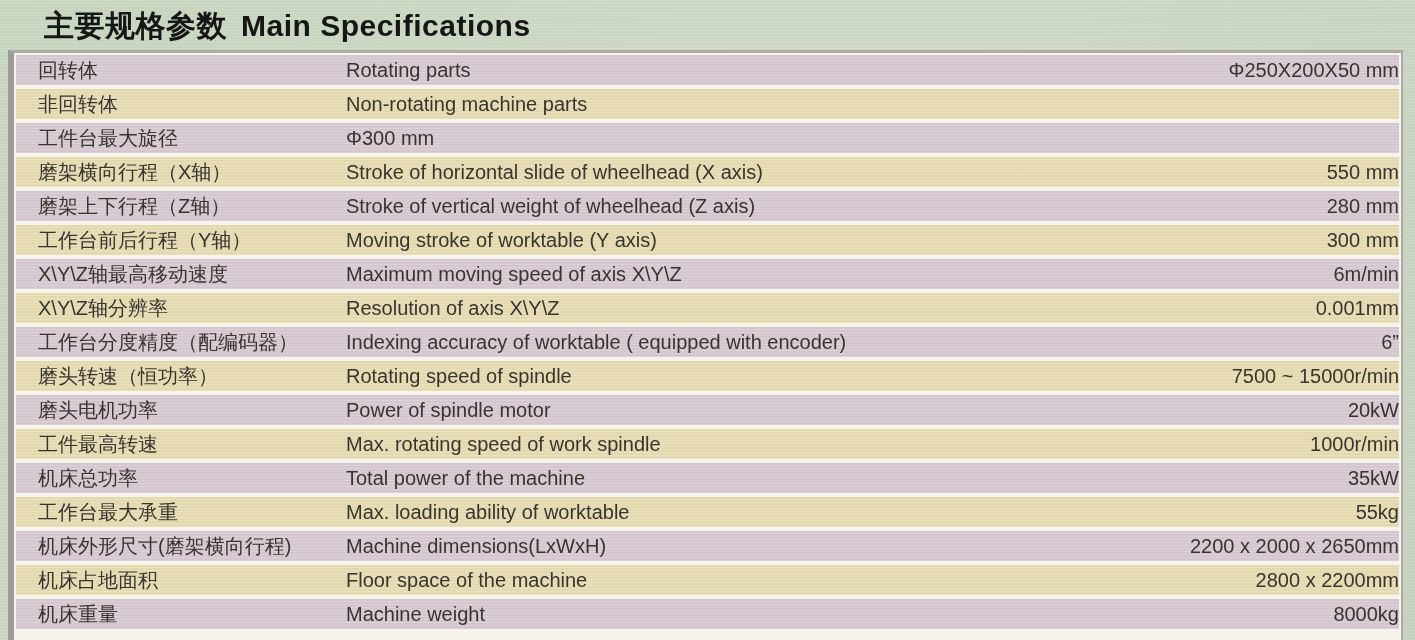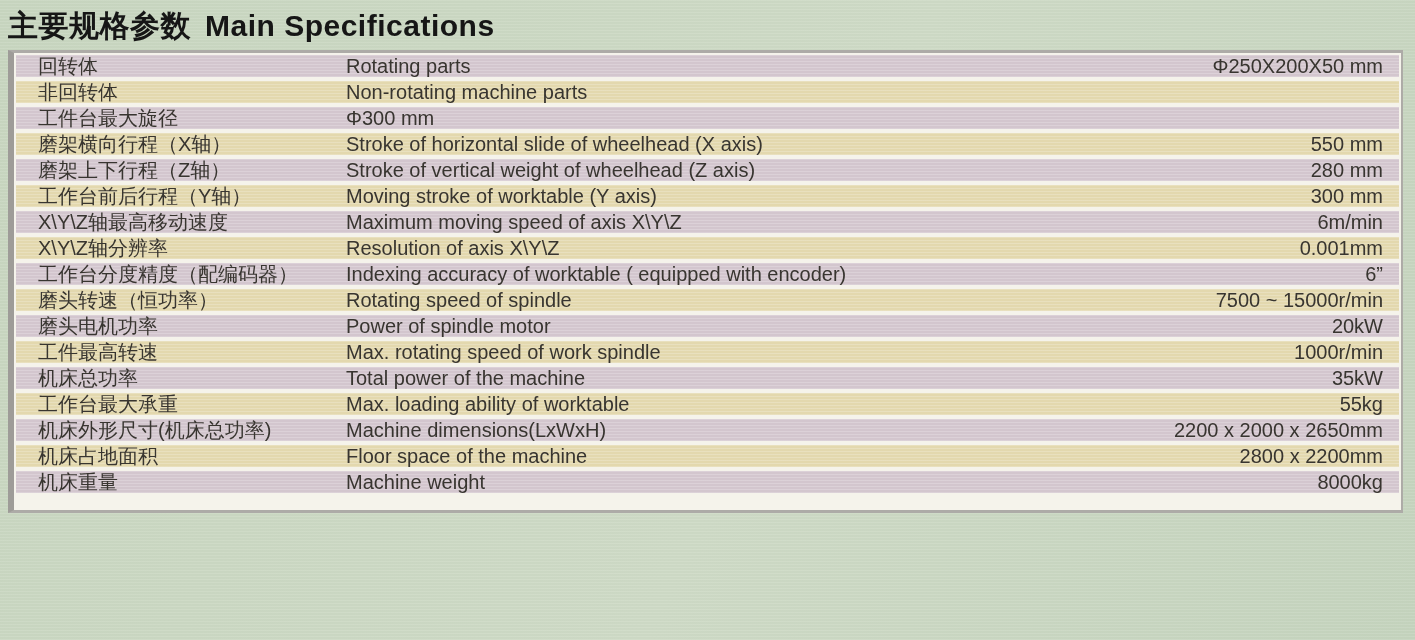--- a/index.html
+++ b/index.html
@@ -15,47 +15,48 @@
   }
   .page-title {
     height: 50px;
     padding: 9px 0 12px 8px;
     color: #161616;
     font-weight: bold;
     font-size: 30px;
     line-height: 34px;
     letter-spacing: 0.5px;
     white-space: nowrap;
+    margin-left: 36px;
   }
   .page-title .zh { margin-right: 14px; }
   .spec-table {
     margin: 0 12px 0 8px;
     border-style: solid;
     border-color: var(--border, #adaba7);
     border-width: 3px 2px 3px 6px;
     border-left-color: #9e9c98;
     background: var(--separator, #f5f3eb);
     padding: 2px;
   }
   .row {
     display: flex;
     align-items: center;
-    height: 22px;
+    height: 30px;
     margin-bottom: 4px;
     font-size: 20px;
     color: var(--text, #383530);
     background-image: repeating-linear-gradient(0deg, rgba(255,255,255,0.20) 0 1px, rgba(0,0,0,0.0) 1px 3px);
     white-space: nowrap;
   }
   .row:last-child { margin-bottom: 15px; }
   .row.pink  { background-color: var(--row-pink, #d3c6ce); }
   .row.cream { background-color: var(--row-cream, #e3d8ae); }
   .cell-zh  { width: 330px; padding-left: 22px; flex: none; overflow: hidden; }
   .cell-en  { flex: 1 1 auto; overflow: hidden; }
-  .cell-val { flex: none; padding-right: 16px; }
+  .cell-val { flex: none; }
 </style>
 </head>
 <body>
 
 <div class="page-title">
   <span class="zh">主要规格参数</span><span class="en">Main Specifications</span>
 </div>
 
 <div class="spec-table">
   <div class="row pink">
@@ -134,21 +135,21 @@
     <span class="cell-val">35kW</span>
   </div>
 
   <div class="row cream">
     <span class="cell-zh">工作台最大承重</span>
     <span class="cell-en">Max. loading ability of worktable</span>
     <span class="cell-val">55kg</span>
   </div>
 
   <div class="row pink">
-    <span class="cell-zh">机床外形尺寸(机床总功率)</span>
+    <span class="cell-zh">机床外形尺寸(磨架横向行程)</span>
     <span class="cell-en">Machine dimensions(LxWxH)</span>
     <span class="cell-val">2200 x 2000 x 2650mm</span>
   </div>
 
   <div class="row cream">
     <span class="cell-zh">机床占地面积</span>
     <span class="cell-en">Floor space of the machine</span>
     <span class="cell-val">2800 x 2200mm</span>
   </div>
 

